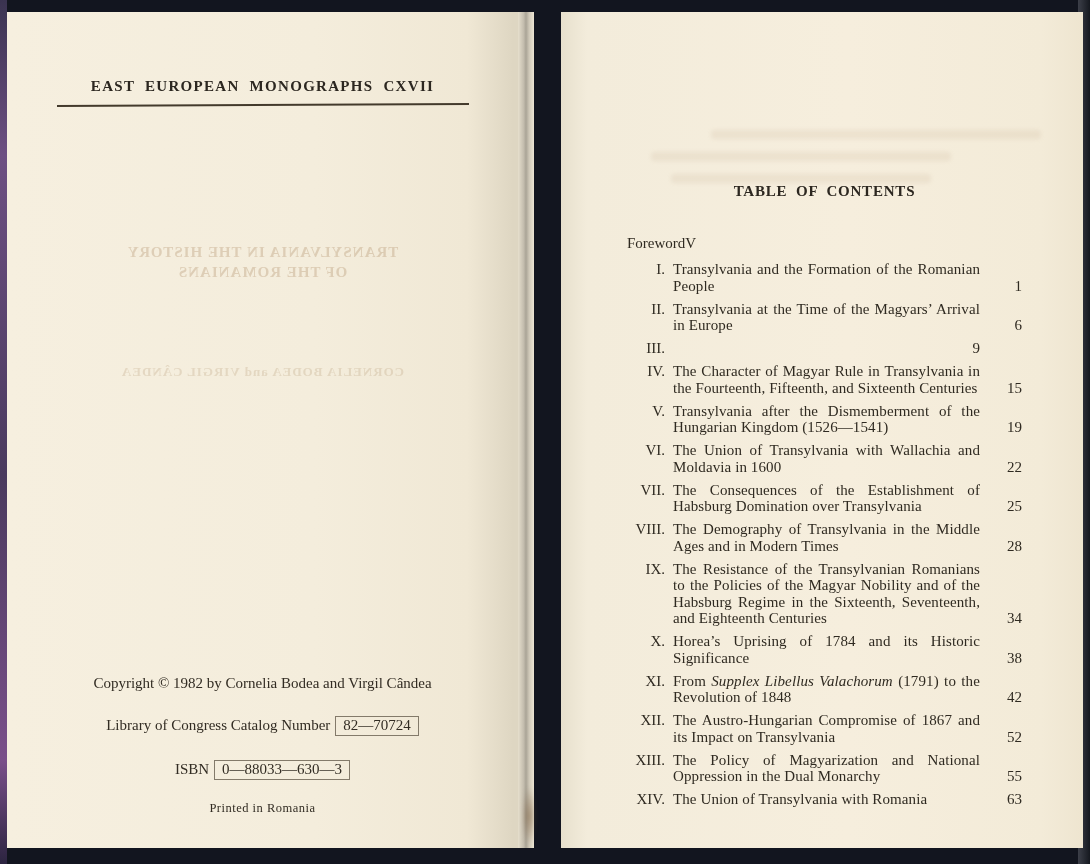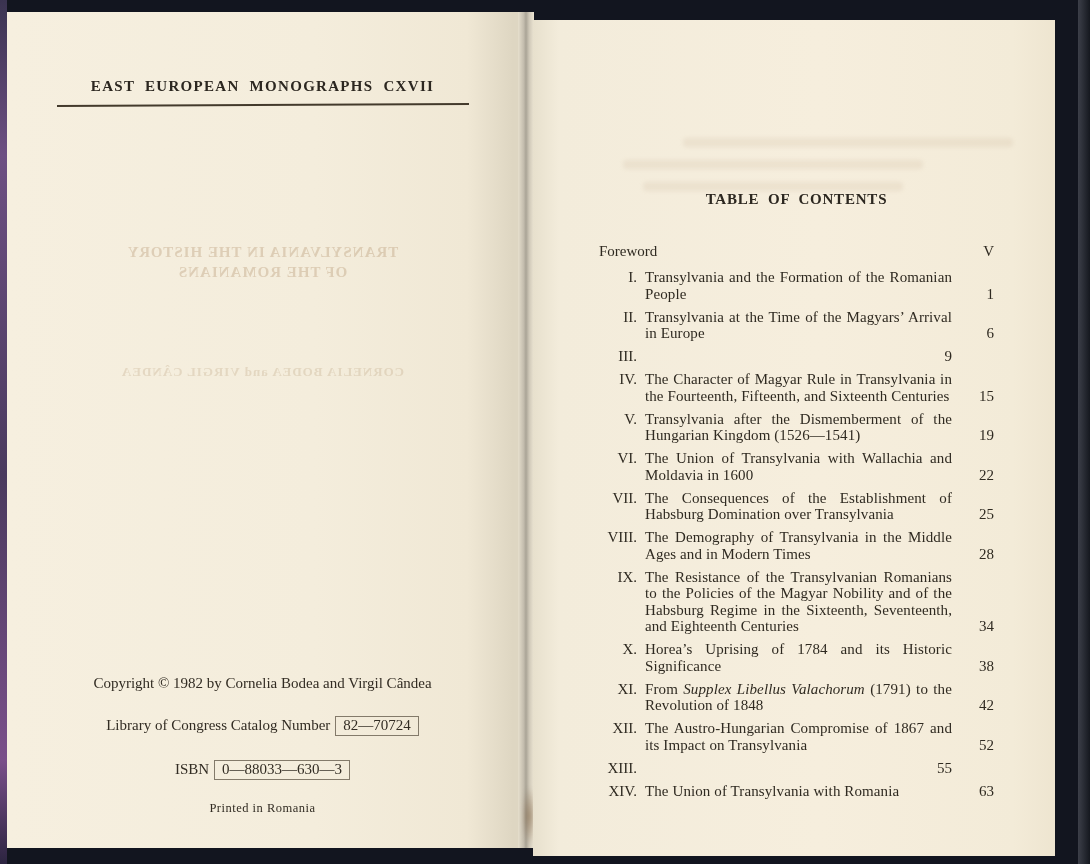--- a/index.html
+++ b/index.html
@@ -24,23 +24,22 @@
   
   .paper-left{
     position:absolute;left:7px;top:12px;width:511px;height:836px;
     background:linear-gradient(90deg,#f6efdf 0%,#f4edDC 60%,#f0e8d5 90%,#ded6c2 99%);
   }
   .gutter{
     position:absolute;left:518px;top:12px;width:16px;height:836px;
     background:linear-gradient(90deg,#e6dfcd 0%,#c4bdae 35%,#aaa496 50%,#cfc8b8 70%,#ece5d3 100%);
   }
   .paper-right{
-    position:absolute;left:533px;top:12px;width:522px;height:836px;
+    position:absolute;left:561px;top:12px;width:522px;height:836px;
     background:linear-gradient(90deg,#e7e0cd 0%,#f3ecdb 5%,#f6eedd 55%,#f3ebd8 92%,#eee5d0 100%);
-    margin-top:8px;
   }
   .gutter-smudge{
     position:absolute;left:522px;top:786px;width:14px;height:60px;
     background:radial-gradient(ellipse at center,rgba(112,80,46,.55),rgba(112,80,46,0) 70%);
     filter:blur(2px);
   }
   
   .series-header{
     margin:66px 30px 0 30px;text-align:center;
     font-size:15px;font-weight:700;letter-spacing:1.3px;word-spacing:5px;color:#2c2720;
@@ -52,21 +51,21 @@
   .ghost-authors{top:352px;font-size:13px;font-weight:700;letter-spacing:1px;color:rgba(170,135,95,.22);}
   .ghost-bar{position:absolute;height:9px;background:rgba(170,140,105,.12);filter:blur(2px);border-radius:4px;}
   .copyright-block{position:absolute;top:663px;left:0;right:0;text-align:center;font-size:15px;color:#322c23;}
   .copyright-block .row{margin-top:24px;}
   .copyright-block .row:first-child{margin-top:0;}
   .num-box{display:inline-block;border:1px solid #837a6a;padding:0 7px 1px 7px;margin-left:5px;}
   .printed{margin-top:21px;font-size:12.5px;letter-spacing:.5px;}
   
   .toc-wrap{position:absolute;inset:0;padding:0 61px 0 66px;}
   .toc-title{margin-top:171px;text-align:center;font-size:15px;font-weight:700;letter-spacing:.8px;word-spacing:4px;color:#2c2720;}
-  .foreword-row{margin-top:35px;display:flex;justify-content:space-between;font-size:15px;line-height:17px;}
+  .foreword-row{margin-top:35px;display:flex;font-size:15px;line-height:17px;}
   .toc-list{margin-top:9px;display:flex;flex-direction:column;gap:6.5px;}
   .toc-entry{display:grid;grid-template-columns:38px 1fr 34px;column-gap:8px;font-size:15px;line-height:16.5px;}
   .toc-num{text-align:right;align-self:start;white-space:nowrap;}
   .toc-entry-title{text-align:justify;text-align-last:left;letter-spacing:.1px;}
   .toc-page{text-align:right;align-self:end;}
   .it{font-style:italic;}
 </style>
 </head>
 <body>
 
@@ -168,20 +167,21 @@
           <span class="toc-entry-title"><span>From </span><span class="it">Supplex Libellus Valachorum</span><span> (1791) to the Revolution of 1848</span></span>
           <span class="toc-page">42</span>
         </div>
         <div class="toc-entry">
           <span class="toc-num">XII.</span>
           <span class="toc-entry-title"><span>The Austro-Hungarian Compromise of 1867 and its Impact on Transylvania</span></span>
           <span class="toc-page">52</span>
         </div>
         <div class="toc-entry">
           <span class="toc-num">XIII.</span>
+          <span class="toc-entry-title"><span>The Policy of Magyarization and National Oppression in the Dual Monarchy</span></span>
           <span class="toc-page">55</span>
         </div>
         <div class="toc-entry">
           <span class="toc-num">XIV.</span>
           <span class="toc-entry-title"><span>The Union of Transylvania with Romania</span></span>
           <span class="toc-page">63</span>
         </div>
       </div>
   </div>
 </div>

